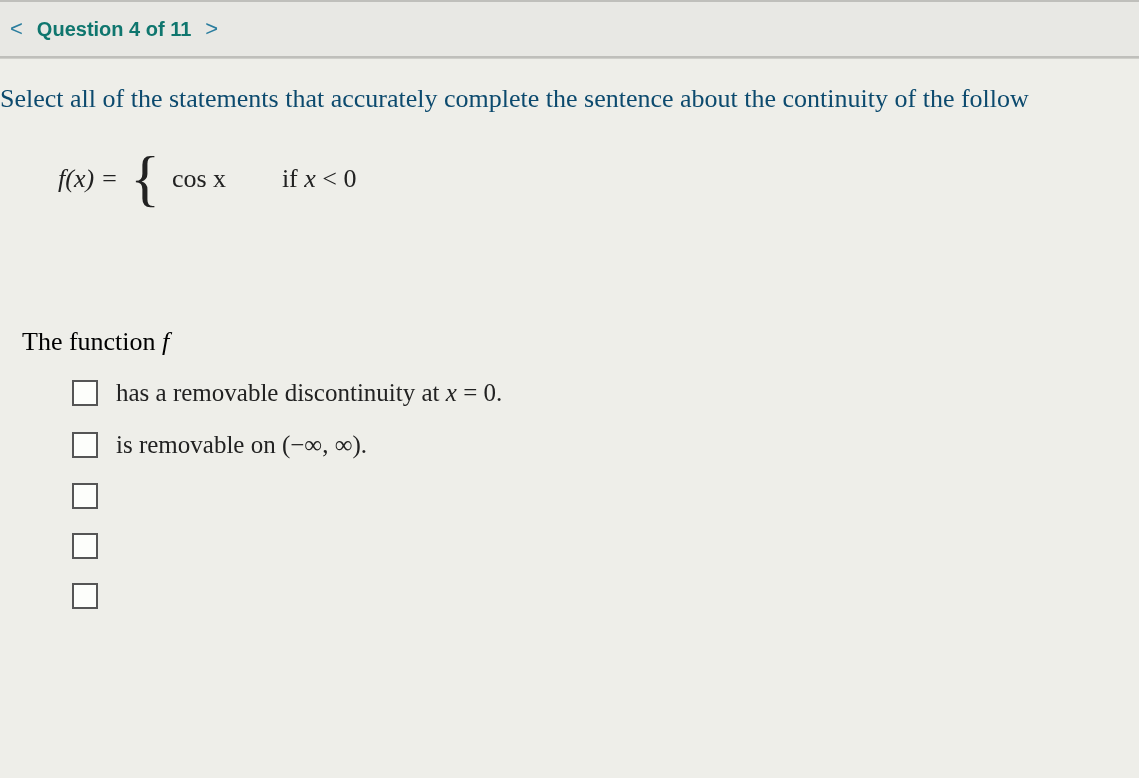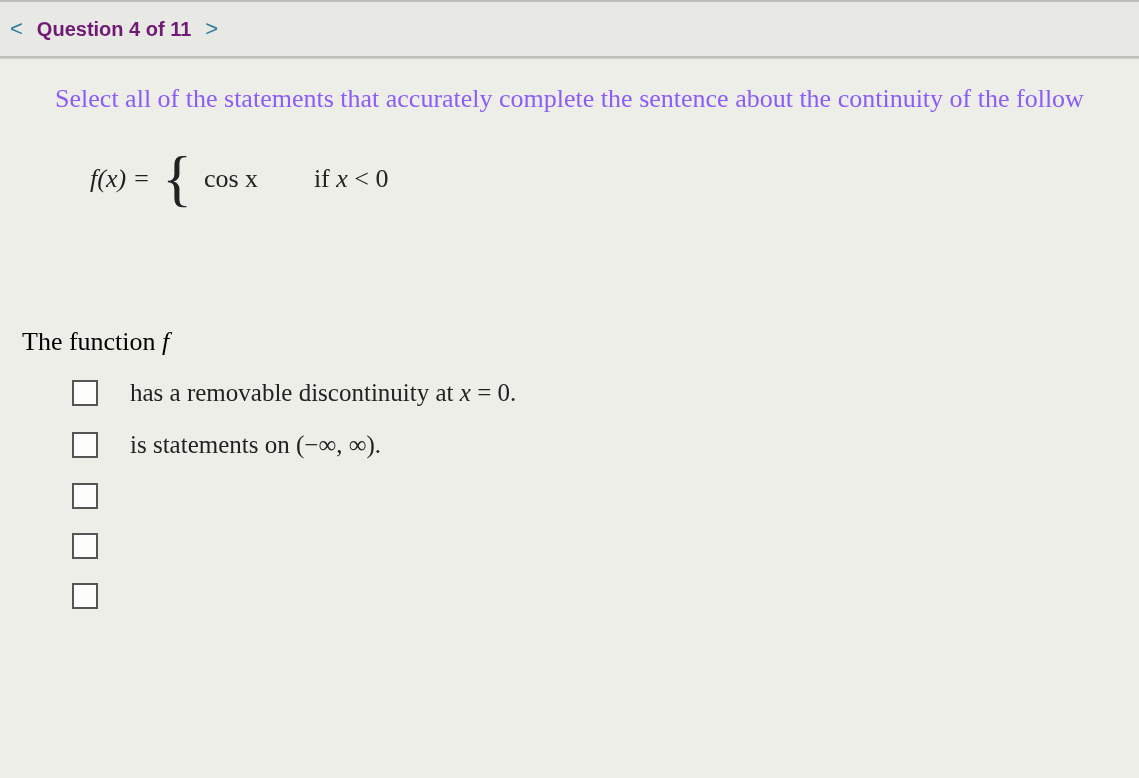--- a/index.html
+++ b/index.html
@@ -22,50 +22,48 @@
   }
   .nav-chevron {
     color: #2a7d9e;
     font-size: 22px;
     font-weight: 300;
     cursor: pointer;
     padding: 0 4px;
     user-select: none;
   }
   .question-counter {
-    color: #701a75;
+    color: #0f766e;
     font-size: 20px;
     font-weight: 700;
   }
   .content-area {
     background: #eeeee9;
     border-top: 1px solid #cfcfca;
     padding: 22px 0 0 0;
     height: calc(100% - 56px);
   }
   .prompt {
     font-size: 26px;
-    color: #8b5cf6;
+    color: #0c4a6e;
     padding: 0 0 0 0;
     margin-bottom: 26px;
     line-height: 1.4;
     font-family: Georgia, serif;
-    text-align: center;
   }
   .equation-block {
     padding: 8px 0 0 58px;
     font-size: 26px;
     font-style: italic;
     font-family: Georgia, 'Times New Roman', serif;
     color: #222;
     display: flex;
     align-items: center;
     gap: 12px;
     margin-bottom: 120px;
-    margin-left: 32px;
   }
   .fx-label { font-style: italic; }
   .brace {
     font-size: 62px;
     font-weight: 300;
     line-height: 0.9;
     font-style: normal;
   }
   .piecewise {
     display: flex;
@@ -92,21 +90,21 @@
   .stem .f { font-style: italic; }
   .options {
     padding-left: 72px;
     display: flex;
     flex-direction: column;
     gap: 24px;
   }
   .opt-row {
     display: flex;
     align-items: center;
-    gap: 32px;
+    gap: 18px;
     font-size: 25px;
     font-family: Georgia, serif;
     color: #222;
   }
   .checkbox {
     width: 26px;
     height: 26px;
     border: 2px solid #555;
     background: #fdfefb;
     flex-shrink: 0;
@@ -142,21 +140,21 @@
     <span>The function </span><span class="f">f</span>
   </div>
 
   <div class="options">
     <div class="opt-row">
       <div class="checkbox"></div>
       <span><span>has a removable discontinuity at </span><span class="math-x">x</span><span> = 0.</span></span>
     </div>
     <div class="opt-row">
       <div class="checkbox"></div>
-      <span><span>is statements on (−∞, ∞).</span><span class="math-x"></span><span></span></span>
+      <span><span>is removable on (−∞, ∞).</span><span class="math-x"></span><span></span></span>
     </div>
     <div class="opt-row">
       <div class="checkbox"></div>
     </div>
     <div class="opt-row">
       <div class="checkbox"></div>
     </div>
     <div class="opt-row">
       <div class="checkbox"></div>
     </div>

